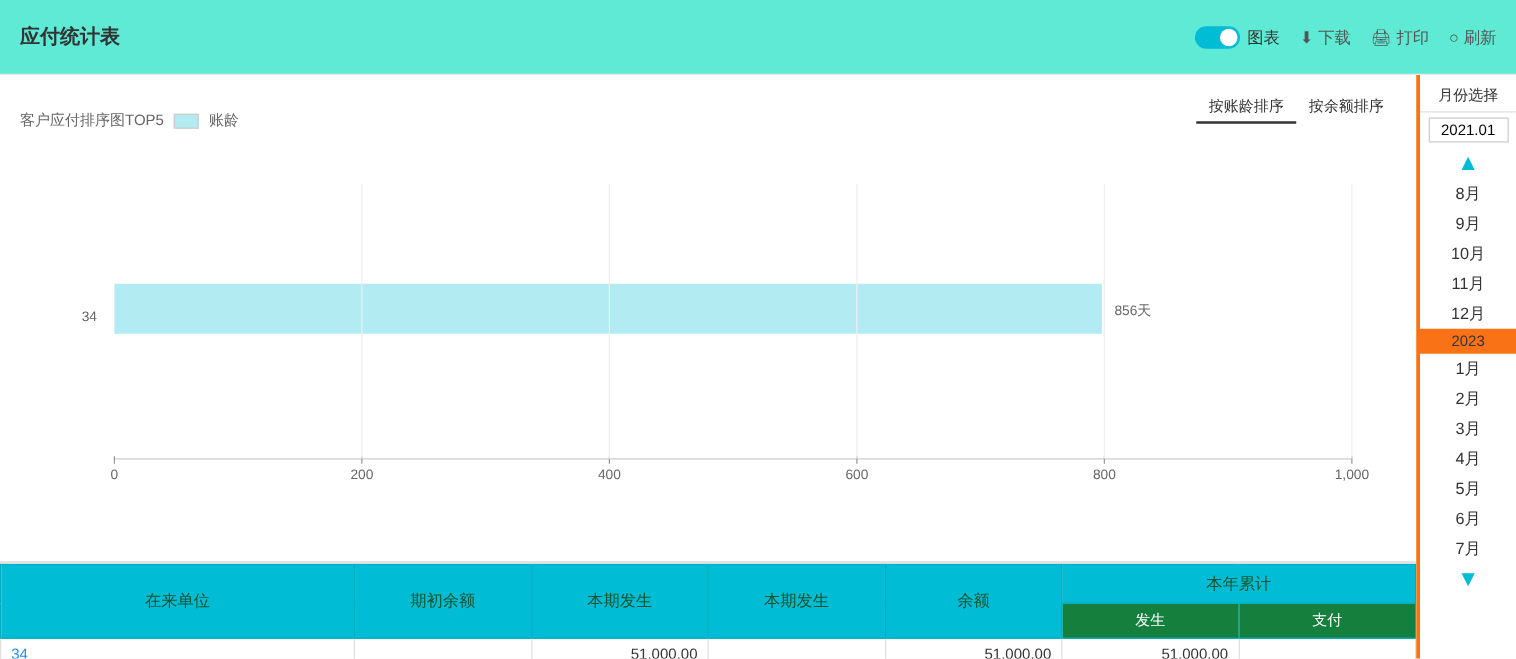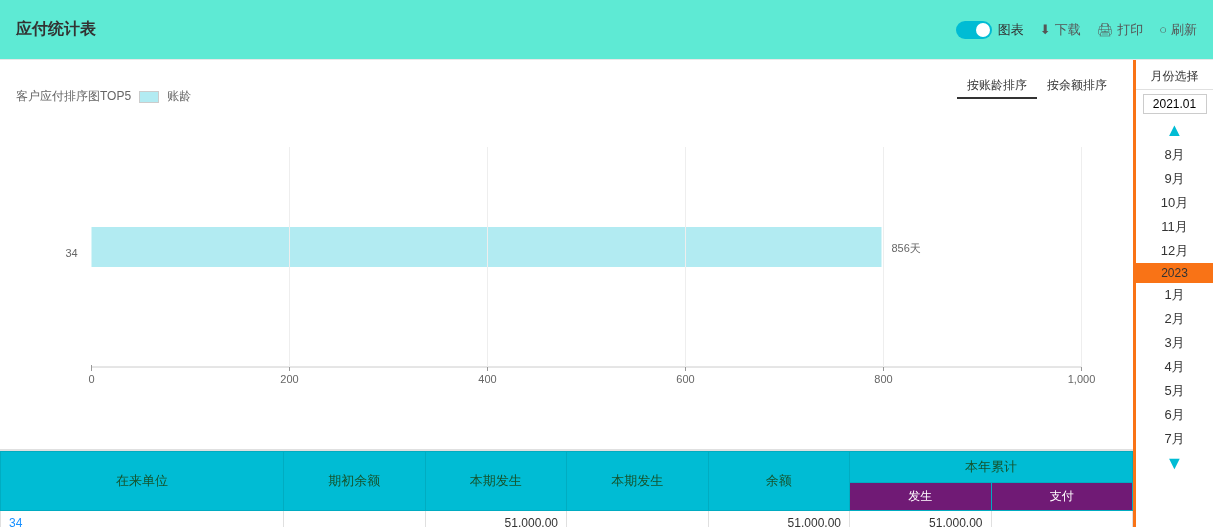--- a/index.html
+++ b/index.html
@@ -32,21 +32,21 @@
     .sort-tab.active { color: #333; border-bottom: 2px solid #333; }
 
     
     .chart-container { flex: 0 0 340px; padding: 8px 16px 0; position: relative; }
 
     
     .table-area { border-top: 2px solid #e0e0e0; }
     .table-wrapper { overflow-x: auto; }
     table { width: 100%; border-collapse: collapse; }
     thead tr.header-row1 th { background: #00bcd4; color: #14532d; text-align: center; padding: 6px 4px; font-size: 13px; font-weight: normal; border: 1px solid #00acc1; }
-    thead tr.header-row2 th { background: #701a75; color: #fff; text-align: center; padding: 5px 4px; font-size: 12px; font-weight: normal; border: 1px solid #00acc1; }
+    thead tr.header-row2 th { background: #15803d; color: #fff; text-align: center; padding: 5px 4px; font-size: 12px; font-weight: normal; border: 1px solid #00acc1; }
     tbody tr td { padding: 5px 8px; border: 1px solid #e0e0e0; font-size: 12px; vertical-align: middle; }
     tbody tr td.align-right { text-align: right; color: #333; }
     tbody tr td.link-cell a { color: #1890ff; text-decoration: underline; cursor: pointer; }
 
     
     .right-sidebar { width: 80px; background: #fff; border-left: 3px solid #f97316; display: flex; flex-direction: column; align-items: center; padding: 4px 0; overflow-y: auto; }
     .sidebar-title { font-size: 12px; color: #333; text-align: center; padding: 4px 2px; border-bottom: 1px solid #e0e0e0; width: 100%; text-align: center; }
     .sidebar-year-input { width: 64px; font-size: 12px; border: 1px solid #ccc; padding: 2px 4px; margin: 4px 0; text-align: center; }
     .sidebar-month { font-size: 13px; color: #333; padding: 3px 0; cursor: pointer; width: 100%; text-align: center; }
     .sidebar-month.year-label { background: #f97316; color: #333; font-weight: normal; padding: 3px 6px; font-size: 12px; }

